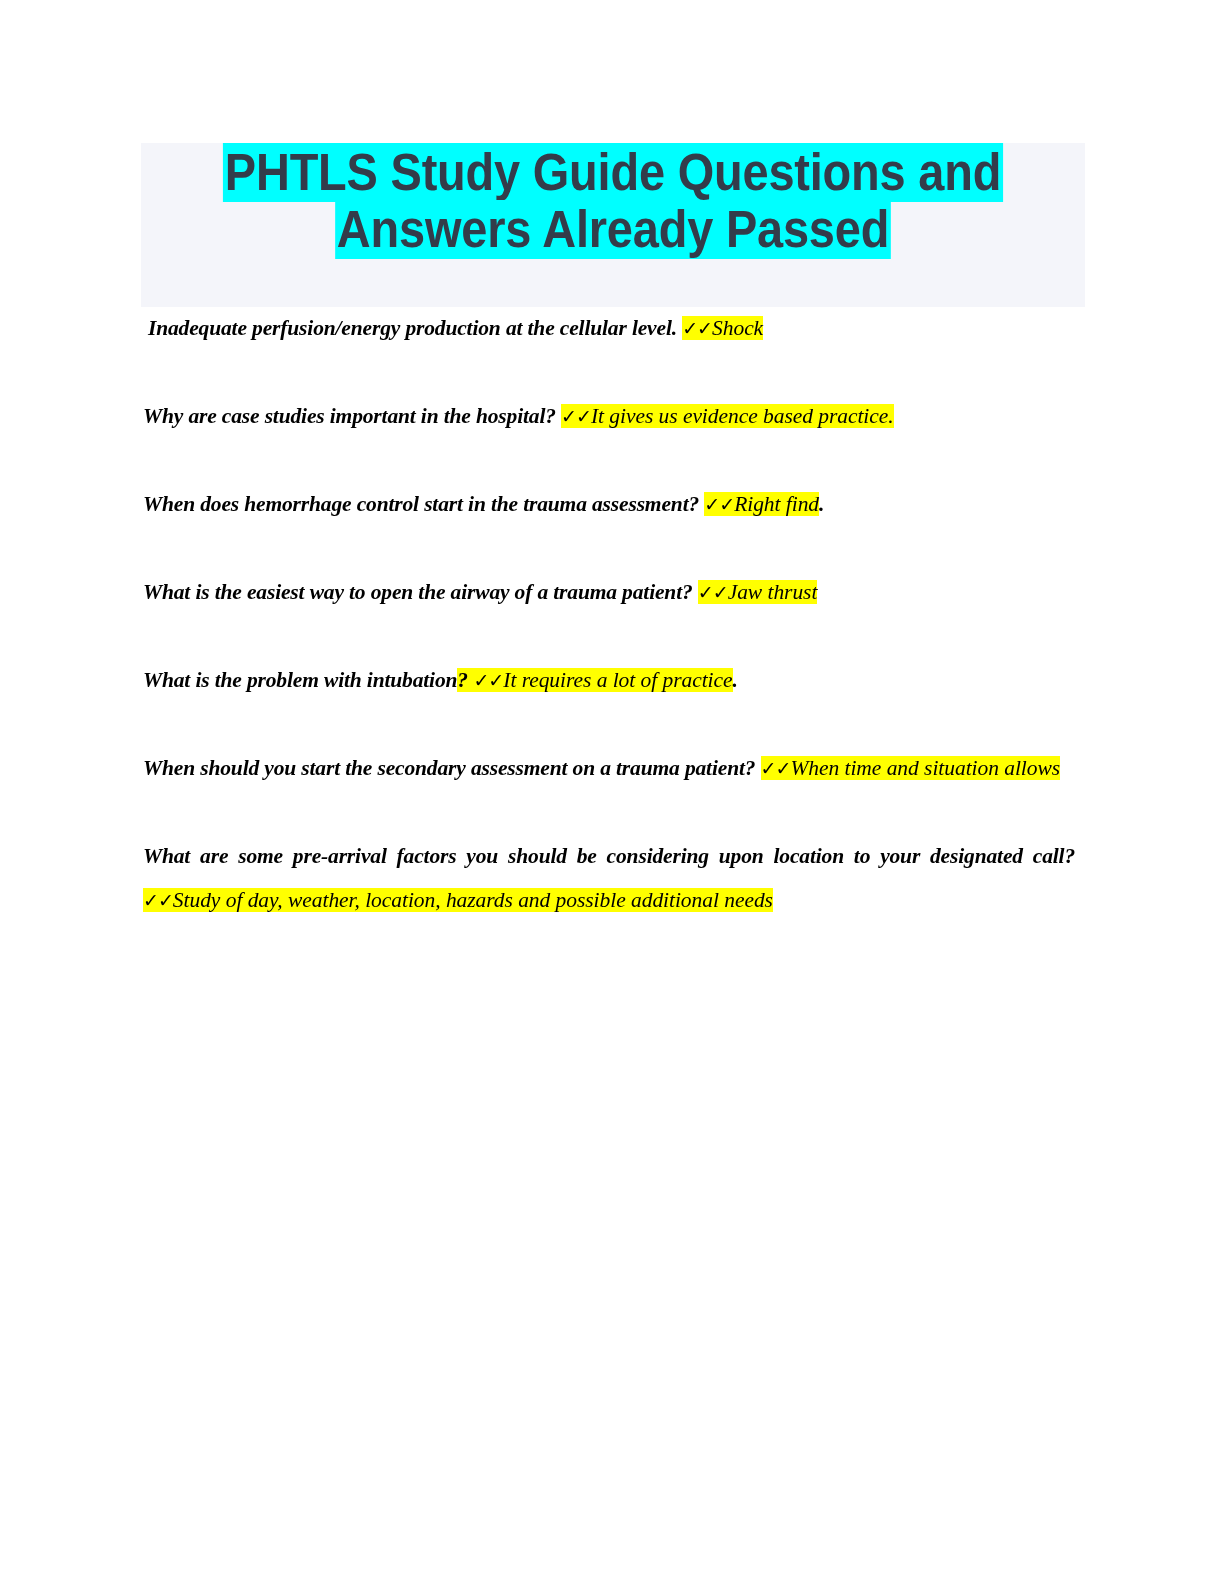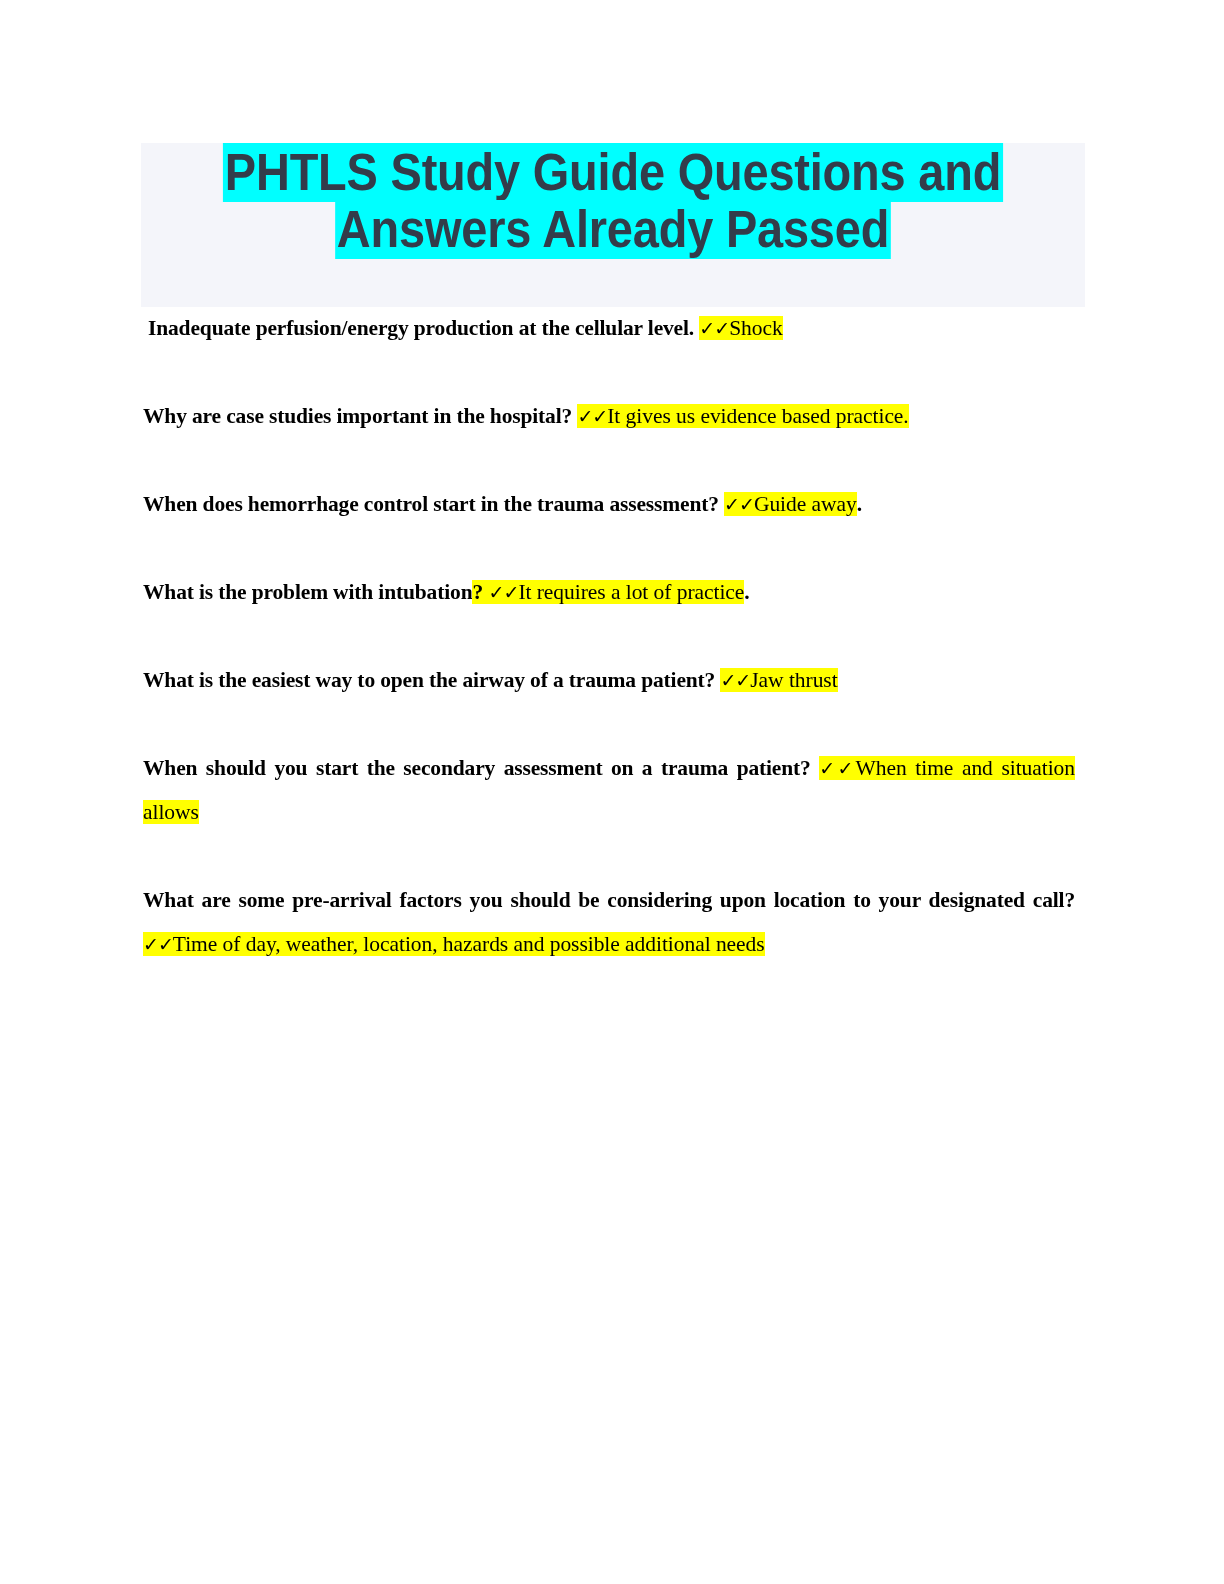--- a/index.html
+++ b/index.html
@@ -58,20 +58,21 @@
     width: 932px;
   }
   .qa-block {
     font-size: 21.5px;
     line-height: 44px;
     color: #000000;
     margin: 0 0 44px 0;
     text-align: justify;
     text-justify: inter-word;
     font-family: "Liberation Serif", "DejaVu Serif", serif;
+    font-style: italic;
   }
   .qa-block:last-child {
     margin-bottom: 0;
   }
   .qa-block.first-indent {
     text-indent: 5px;
   }
   .qa-block.no-justify {
     text-align: left;
   }
@@ -115,35 +116,35 @@
   <p class="qa-block first-indent no-justify">
     <span class="q">Inadequate perfusion/energy production at the cellular level.</span><span class="q"> </span><span class="a"><span class="chk">✓✓</span><span>Shock</span></span>
   </p>
 
   <p class="qa-block no-justify">
     <span class="q">Why are case studies important in the hospital?</span><span class="q"> </span><span class="a"><span class="chk">✓✓</span><span>It gives us evidence based practice.</span></span>
   </p>
 
 
   <p class="qa-block no-justify">
-    <span class="q">When does hemorrhage control start in the trauma assessment?</span><span class="q"> </span><span class="a"><span class="chk">✓✓</span><span>Guide away</span></span><span class="tail">.</span>
+    <span class="q">When does hemorrhage control start in the trauma assessment?</span><span class="q"> </span><span class="a"><span class="chk">✓✓</span><span>Right find</span></span><span class="tail">.</span>
   </p>
 
 
   <p class="qa-block no-justify">
-    <span class="q">What is the problem with intubation</span><span class="q-hl">?</span><span class="a">&nbsp;</span><span class="a"><span class="chk">✓✓</span><span>It requires a lot of practice</span></span><span class="tail">.</span>
+    <span class="q">What is the easiest way to open the airway of a trauma patient?</span><span class="q"> </span><span class="a"><span class="chk">✓✓</span><span>Jaw thrust</span></span>
   </p>
 
   <p class="qa-block no-justify">
-    <span class="q">What is the easiest way to open the airway of a trauma patient?</span><span class="q"> </span><span class="a"><span class="chk">✓✓</span><span>Jaw thrust</span></span>
+    <span class="q">What is the problem with intubation</span><span class="q-hl">?</span><span class="a">&nbsp;</span><span class="a"><span class="chk">✓✓</span><span>It requires a lot of practice</span></span><span class="tail">.</span>
   </p>
 
 
 
   <p class="qa-block">
     <span class="q">When should you start the secondary assessment on a trauma patient?</span><span class="q"> </span><span class="a"><span class="chk">✓✓</span><span>When time and situation allows</span></span>
   </p>
 
   <p class="qa-block">
-    <span class="q">What are some pre-arrival factors you should be considering upon location to your designated call?</span><span class="q"> </span><span class="a"><span class="chk">✓✓</span><span>Time of day, weather, location, hazards and possible additional needs</span></span>
+    <span class="q">What are some pre-arrival factors you should be considering upon location to your designated call?</span><span class="q"> </span><span class="a"><span class="chk">✓✓</span><span>Study of day, weather, location, hazards and possible additional needs</span></span>
   </p>
 
 </div>
 
 </body></html>

